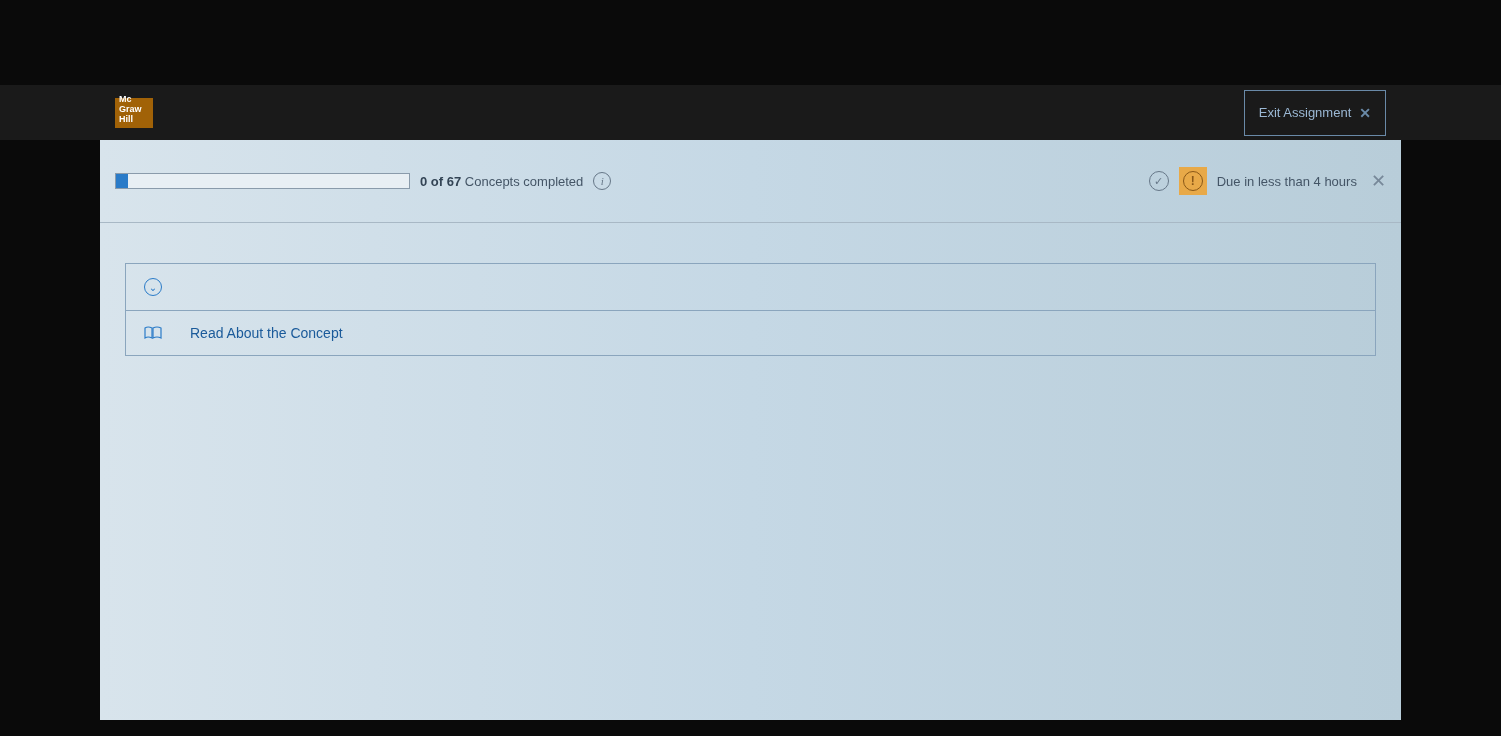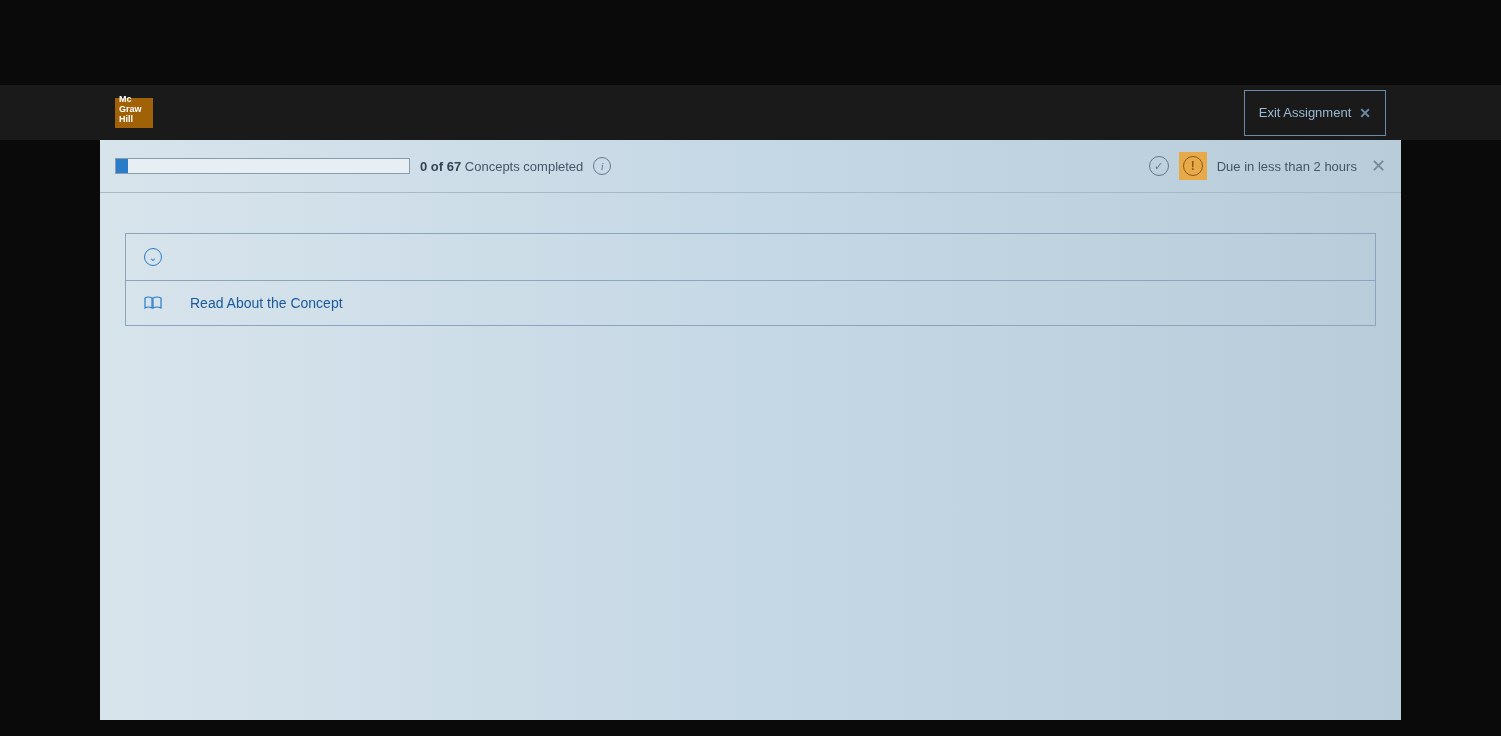--- a/index.html
+++ b/index.html
@@ -60,21 +60,21 @@
     }
     .content-area {
       background: linear-gradient(to right, #d8e4ec 0%, #c5d8e5 50%, #b8cdd9 100%);
       margin: 0 100px;
       min-height: 580px;
       position: relative;
     }
     .progress-section {
       display: flex;
       align-items: center;
-      padding: 12px 15px;
+      padding: 27px 15px;
       border-bottom: 1px solid #a8b8c5;
       gap: 10px;
     }
     .progress-bar-wrap {
       width: 295px;
       height: 16px;
       border: 1px solid #8a9bab;
       background: #e8eff4;
       position: relative;
     }
@@ -272,21 +272,21 @@
         <b>0 of 67</b>
         <span>Concepts completed</span>
       </span>
       <span class="info-icon">i</span>
 
       <div class="progress-right">
         <span class="check-icon">✓</span>
         <span class="alert-box">
           <span class="alert-icon">!</span>
         </span>
-        <span class="due-text">Due in less than 2 hours</span>
+        <span class="due-text">Due in less than 4 hours</span>
         <span class="due-x">✕</span>
       </div>
     </div>
 
     <div class="question-section">
 
 
       <div class="help-panel">
         <div class="help-header">
           <span class="chevron-circle">⌄</span>

